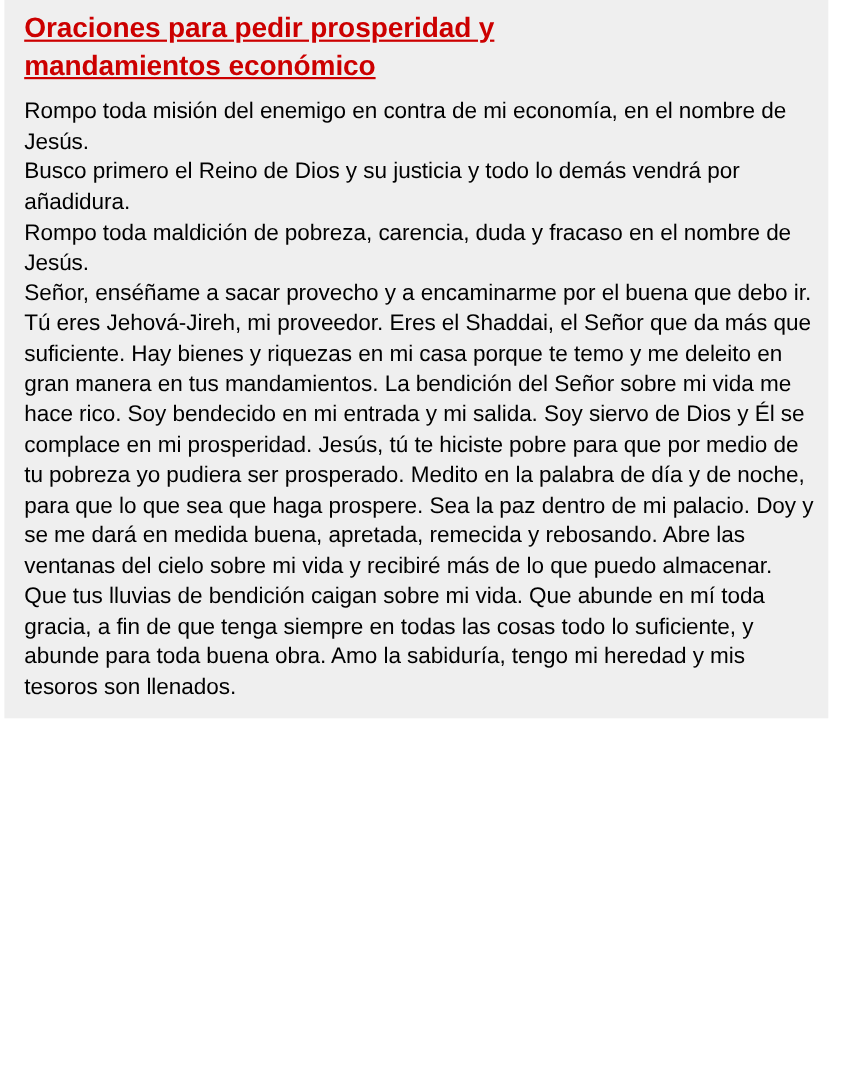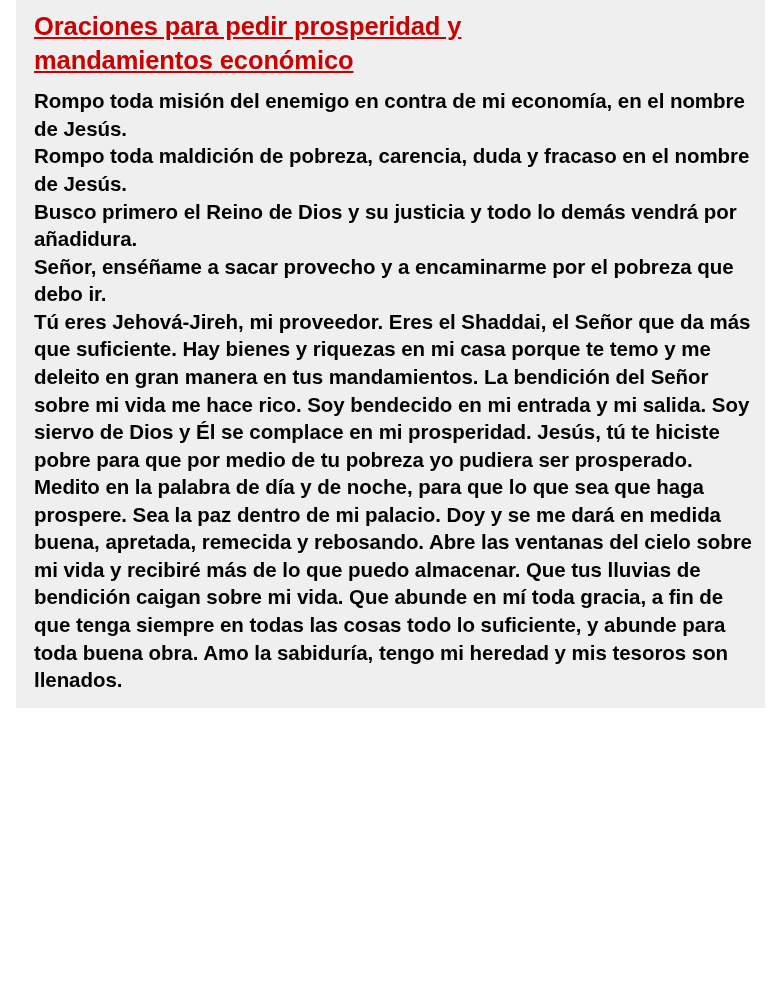--- a/index.html
+++ b/index.html
@@ -16,21 +16,21 @@
     overflow: hidden;
   }
   .page {
     width: 768px;
     height: 993px;
     position: relative;
     background: #ffffff;
   }
   .content-block {
     position: absolute;
-    left: 16px;
+    left: 4px;
     top: 0;
     width: 749px;
     background: #efefef;
     padding: 10px 0 14px 0;
     box-sizing: border-box;
   }
   .doc-title {
     margin: 0;
     padding: 0 16px 0 18px;
     color: #cc0000;
@@ -48,21 +48,20 @@
     margin: 0;
     padding: 10px 8px 0 18px;
     font-size: 20.5px;
     line-height: 1.345;
     color: #000000;
     letter-spacing: -0.05px;
   }
   .para {
     margin: 0;
     padding: 0;
-    font-weight: bold;
   }
   .para + .para {
     margin-top: 0;
   }
   .spacer-bottom {
     position: absolute;
     left: 0;
     top: 781px;
     width: 768px;
     height: 212px;
@@ -73,23 +72,23 @@
 <body>
 
 <div class="page">
 
   <div class="content-block">
 
     <h1 class="doc-title"><span class="title-line">Oraciones para pedir prosperidad y </span><br><span class="title-line">mandamientos económico</span></h1>
 
     <div class="body-text">
       <p class="para">Rompo toda misión del enemigo en contra de mi economía, en el nombre de Jesús.</p>
+      <p class="para">Busco primero el Reino de Dios y su justicia y todo lo demás vendrá por añadidura.</p>
       <p class="para">Rompo toda maldición de pobreza, carencia, duda y fracaso en el nombre de Jesús.</p>
-      <p class="para">Busco primero el Reino de Dios y su justicia y todo lo demás vendrá por añadidura.</p>
-      <p class="para">Señor, enséñame a sacar provecho y a encaminarme por el pobreza que debo ir.</p>
+      <p class="para">Señor, enséñame a sacar provecho y a encaminarme por el buena que debo ir.</p>
       <p class="para">Tú eres Jehová-Jireh, mi proveedor. Eres el Shaddai, el Señor que da más que suficiente. Hay bienes y riquezas en mi casa porque te temo y me deleito en gran manera en tus mandamientos. La bendición del Señor sobre mi vida me hace rico. Soy bendecido en mi entrada y mi salida. Soy siervo de Dios y Él se complace en mi prosperidad. Jesús, tú te hiciste pobre para que por medio de tu pobreza yo pudiera ser prosperado. Medito en la palabra de día y de noche, para que lo que sea que haga prospere. Sea la paz dentro de mi palacio. Doy y se me dará en medida buena, apretada, remecida y rebosando. Abre las ventanas del cielo sobre mi vida y recibiré más de lo que puedo almacenar. Que tus lluvias de bendición caigan sobre mi vida. Que abunde en mí toda gracia, a fin de que tenga siempre en todas las cosas todo lo suficiente, y abunde para toda buena obra. Amo la sabiduría, tengo mi heredad y mis tesoros son llenados.</p>
     </div>
 
   </div>
 
   <div class="spacer-bottom"></div>
 
 </div>
 
 </body></html>

